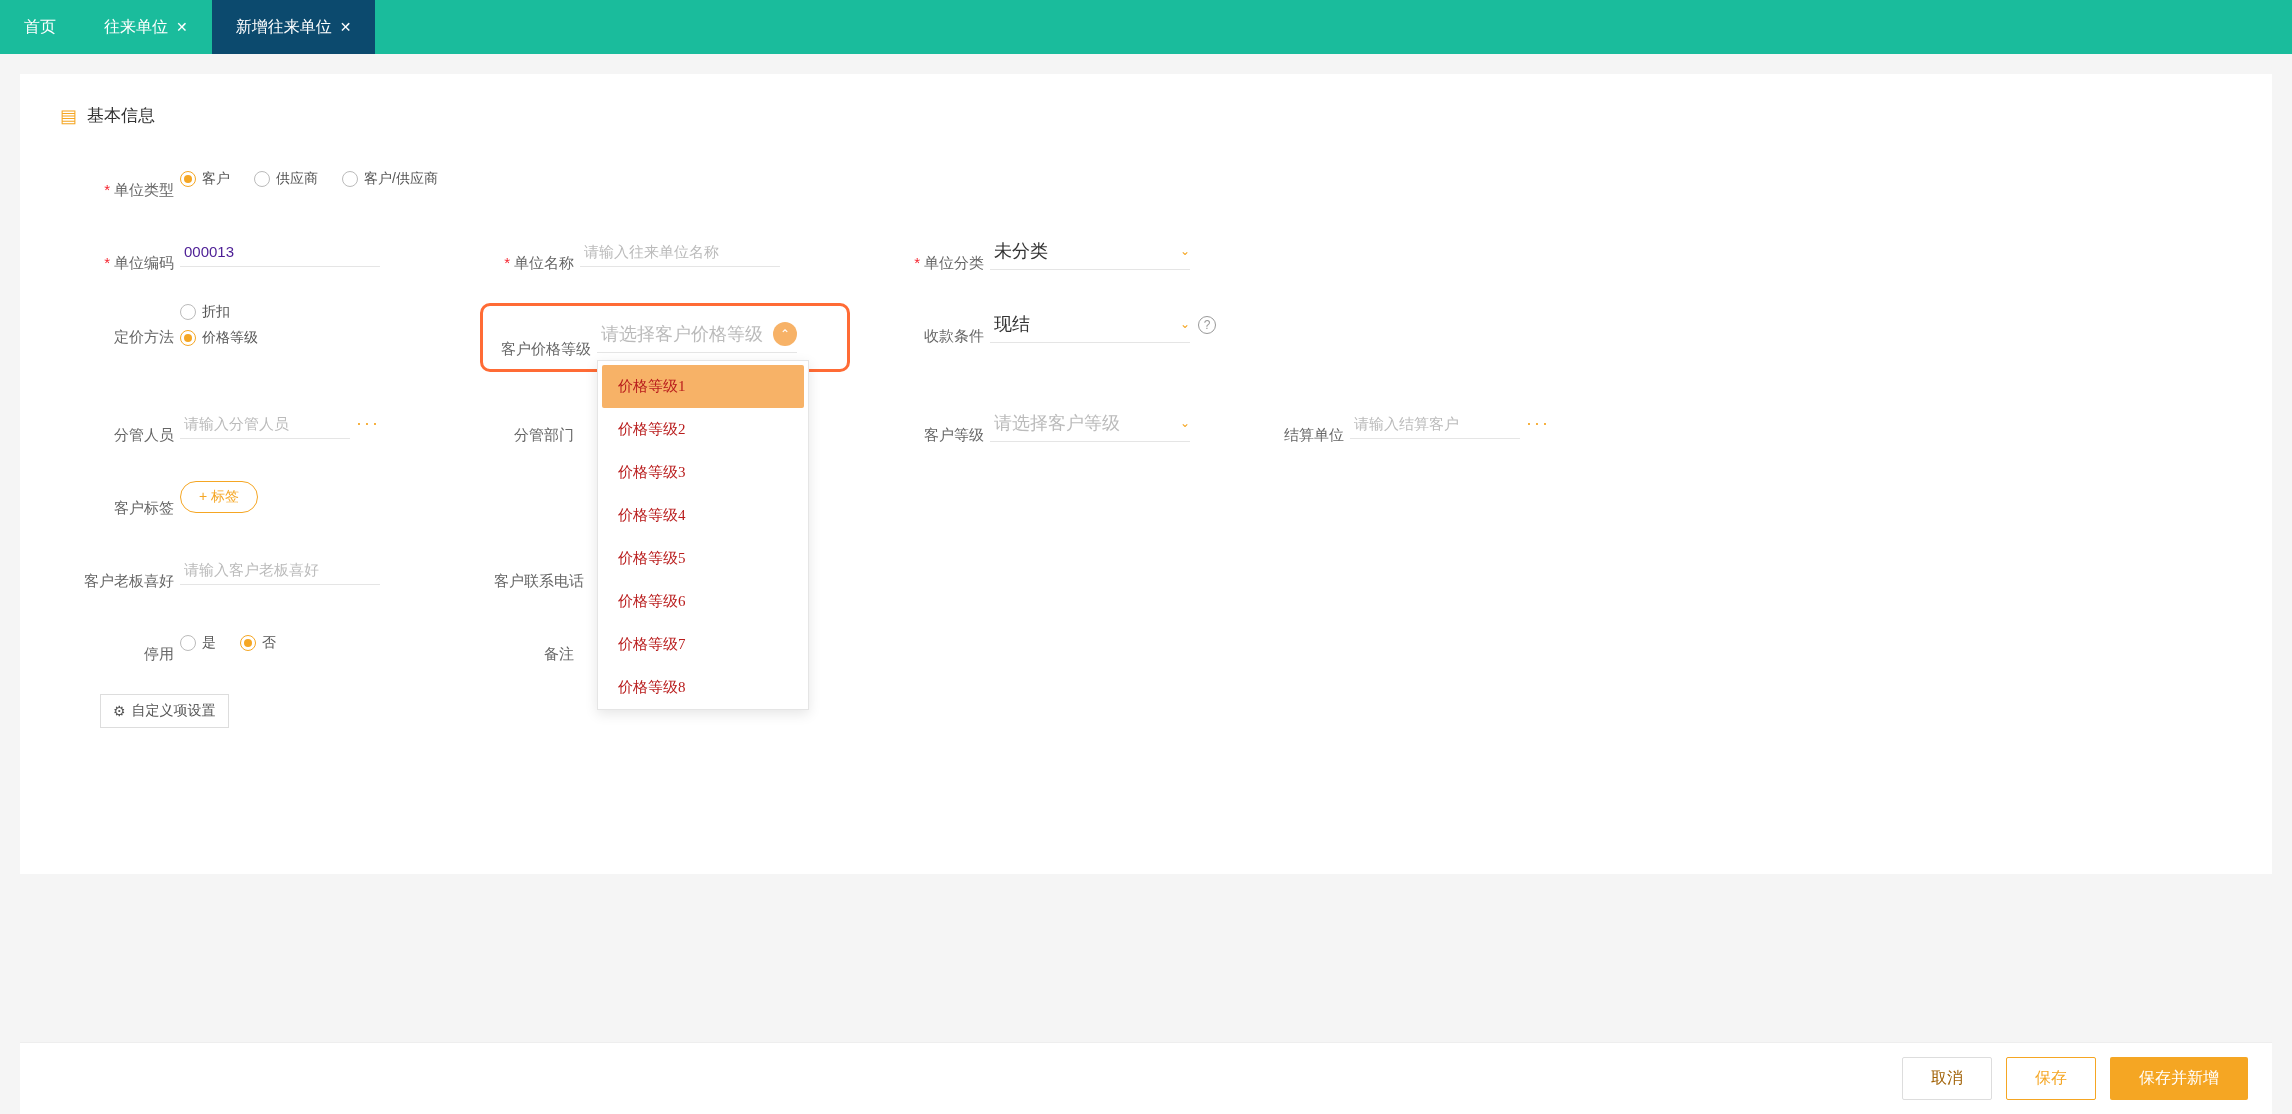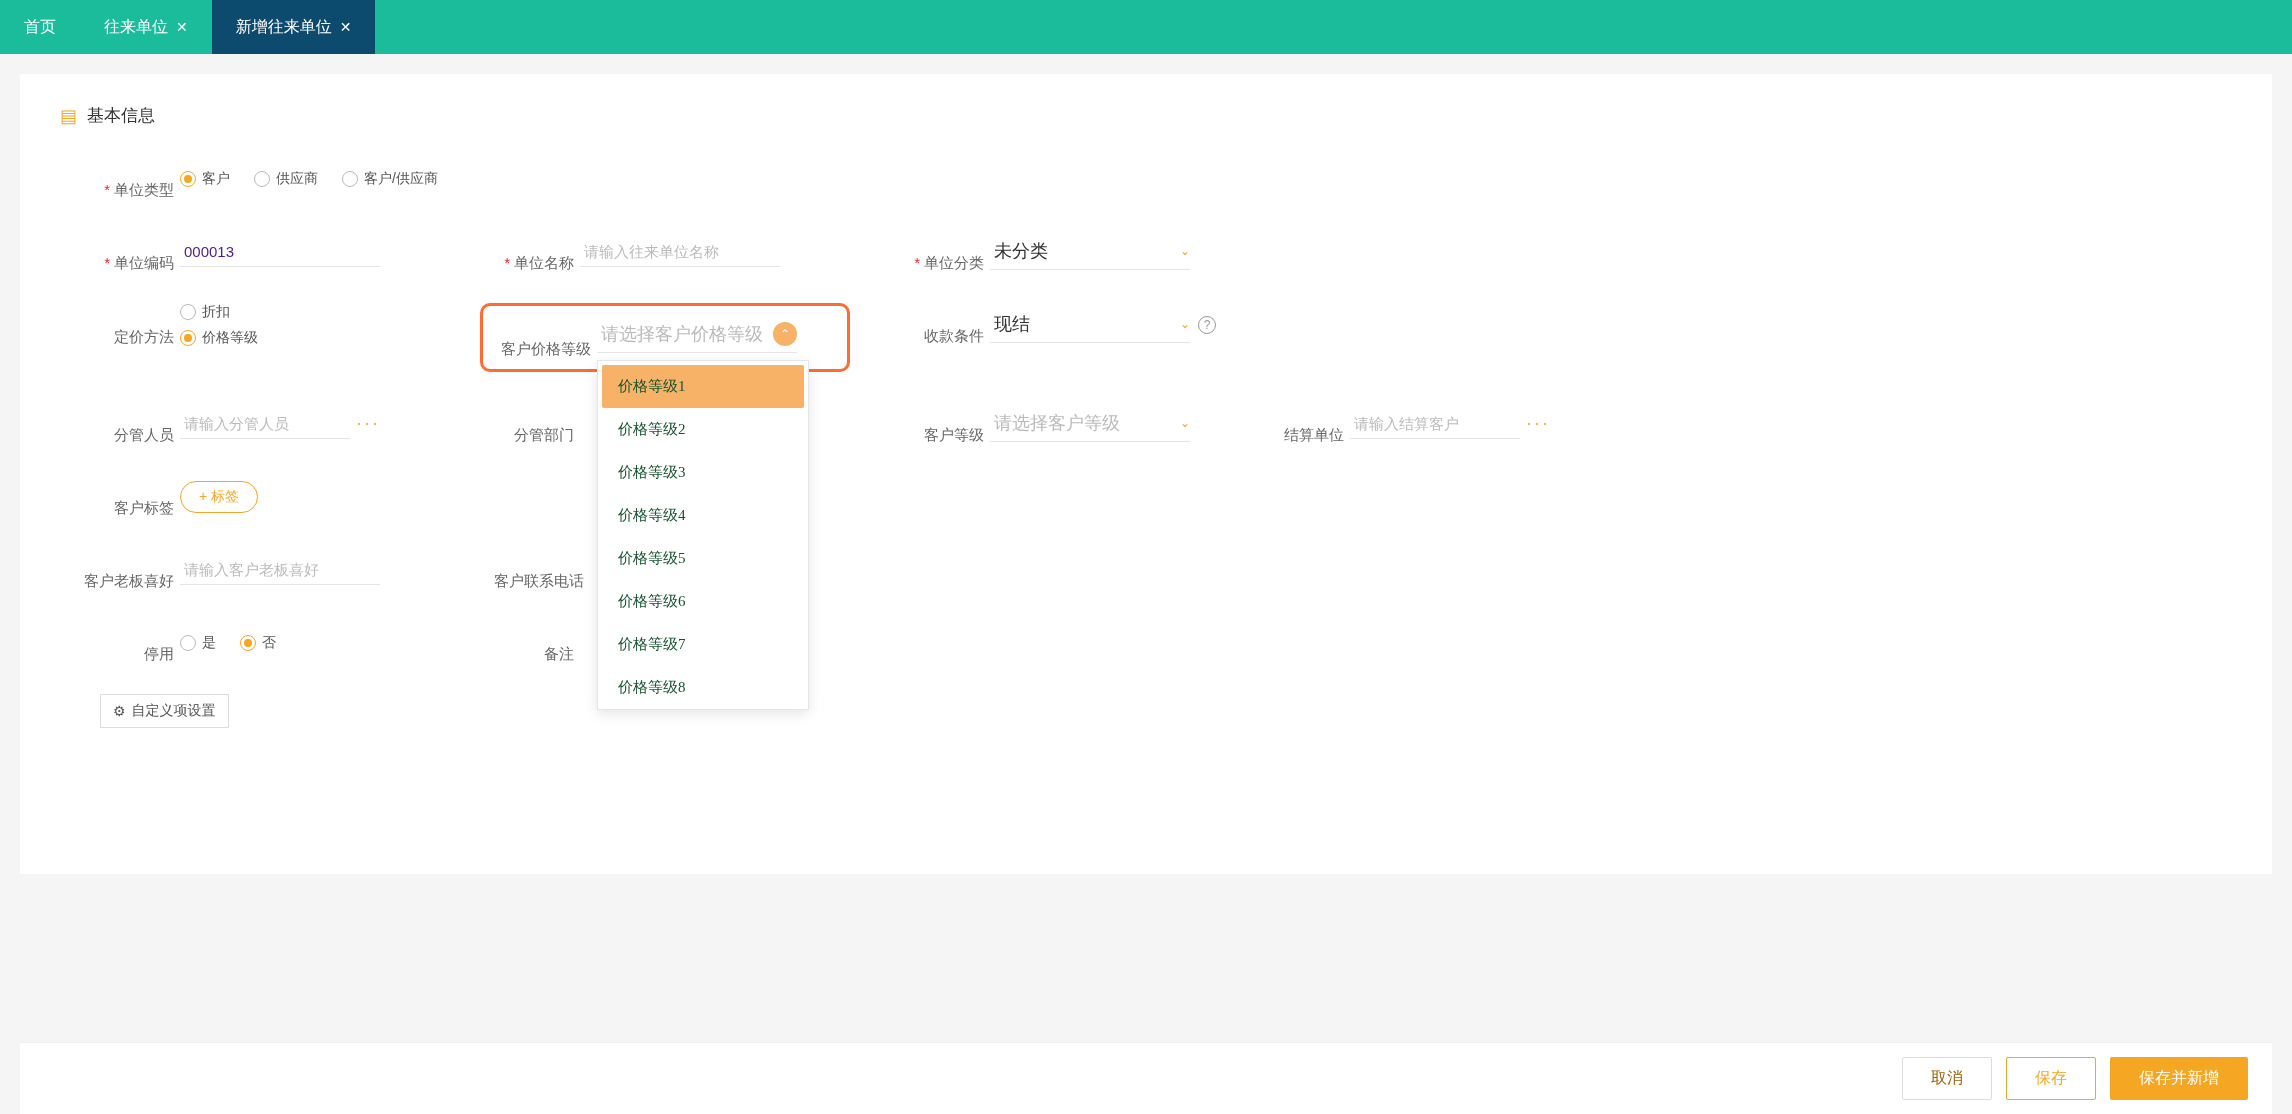--- a/index.html
+++ b/index.html
@@ -227,21 +227,21 @@
       margin-top: 8px;
       z-index: 10;
       padding: 4px;
     }
     .dropdown-inner {
       max-height: 340px;
       overflow-y: auto;
     }
     .dropdown-item {
       padding: 12px 16px;
-      color: #14532d;
+      color: #b91c1c;
       font-size: 15px;
       cursor: pointer;
     }
     .dropdown-item.active {
       background: #f7b267;
       border-radius: 2px;
     }
     .dropdown-inner::-webkit-scrollbar {
       width: 10px;
     }

